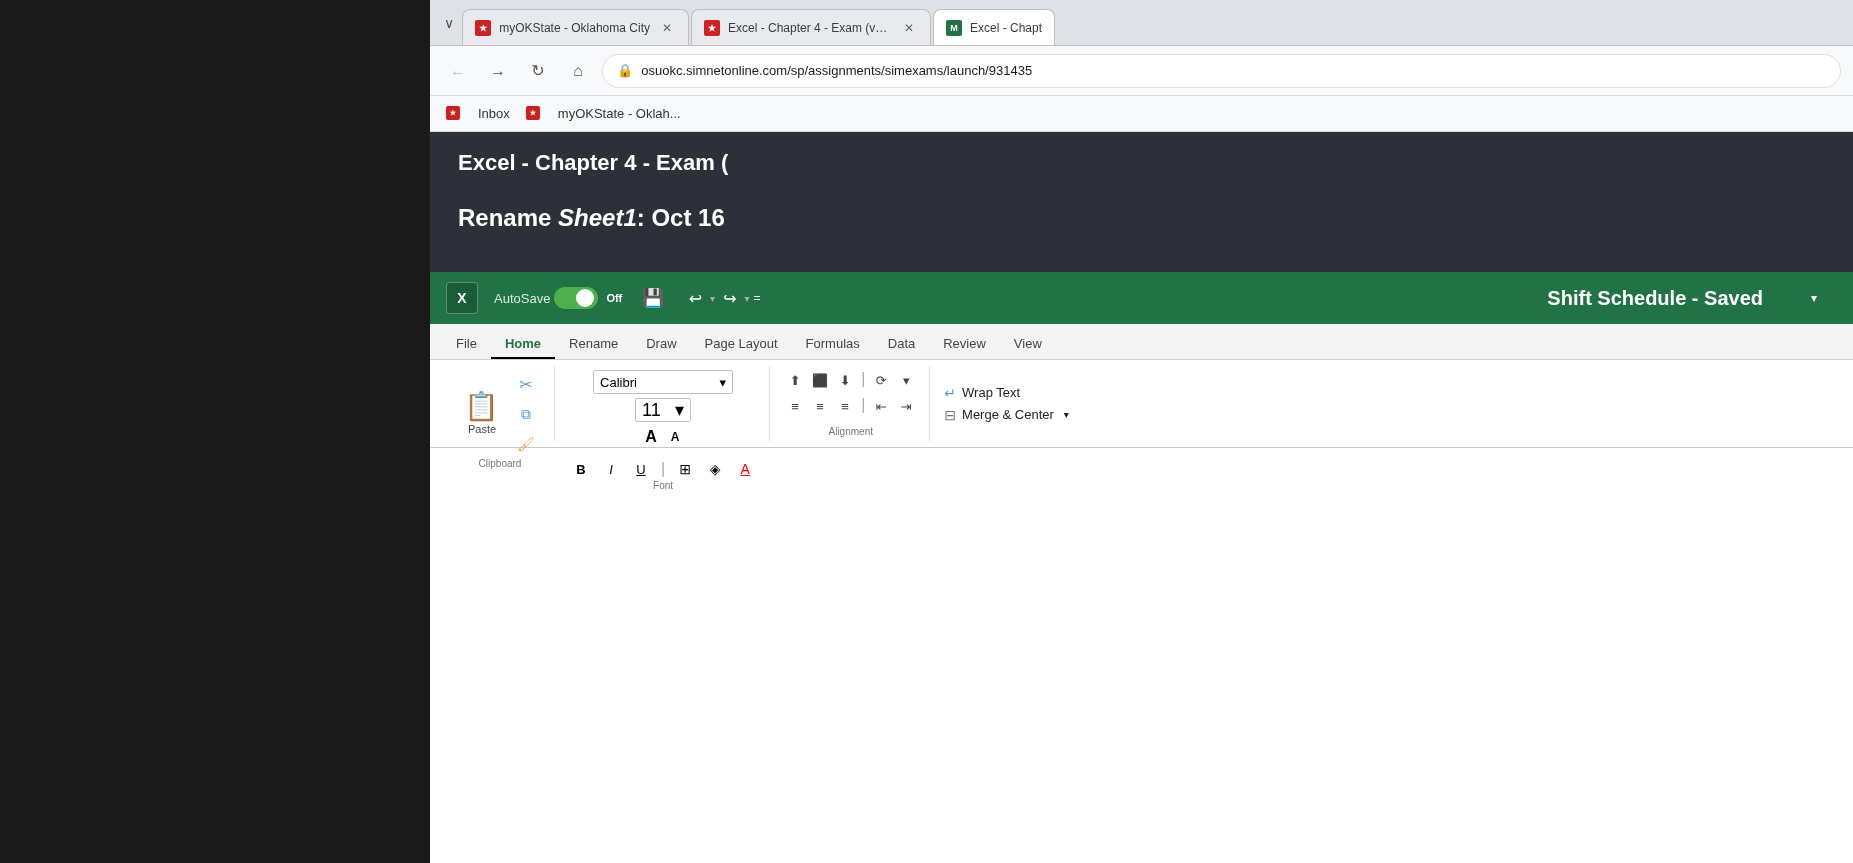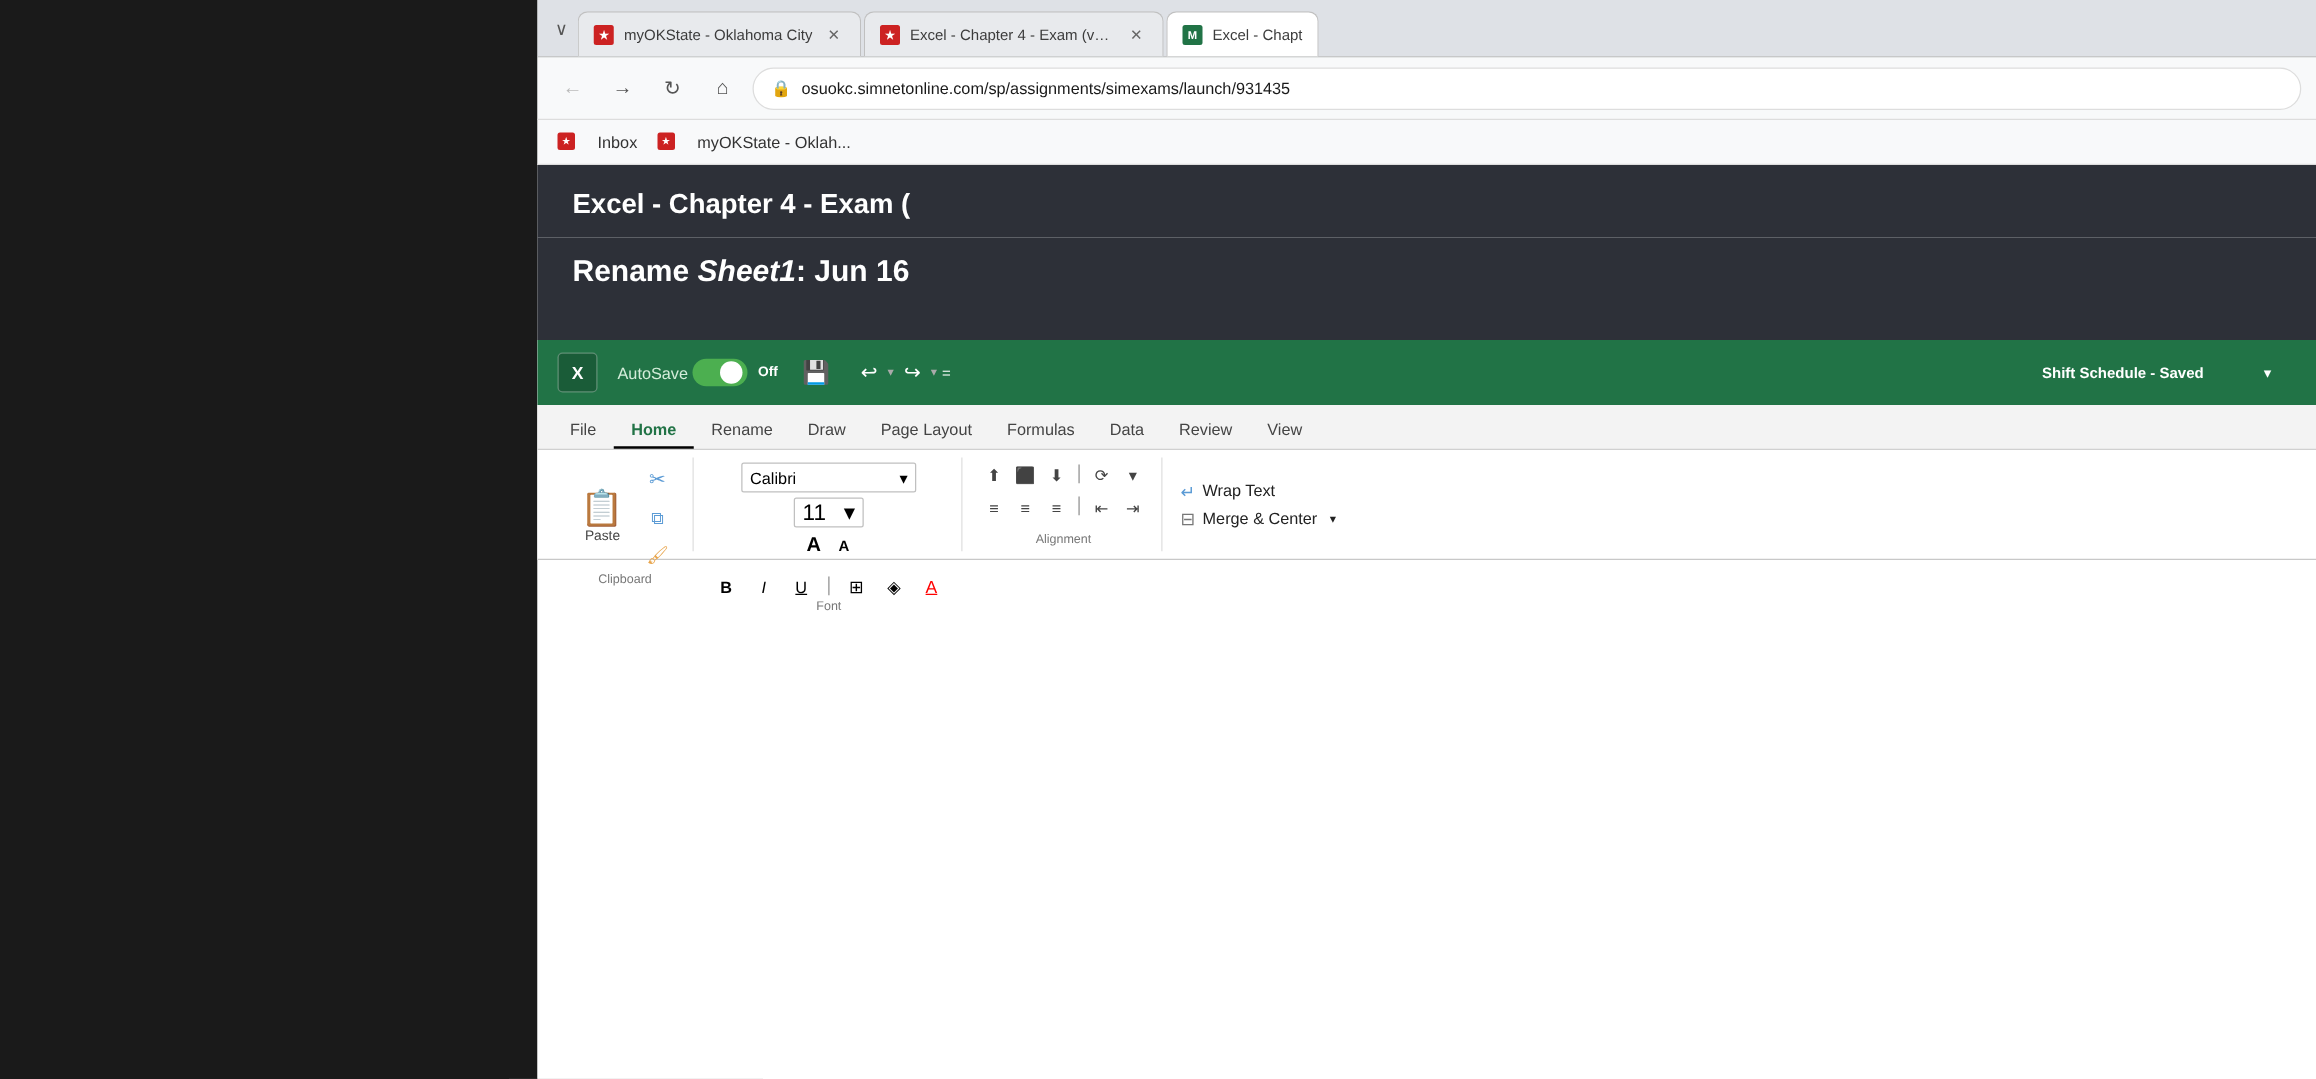--- a/index.html
+++ b/index.html
@@ -308,21 +308,21 @@
     }
 
     .excel-qat-more {
       color: white;
       font-size: 12px;
       cursor: pointer;
     }
 
     .excel-doc-title {
       color: white;
-      font-size: 12px;
+      font-size: 20px;
       font-weight: 600;
       margin-left: auto;
       margin-right: 40px;
     }
 
     
     .excel-ribbon-tabs {
       height: 36px;
       background: #f3f3f3;
       display: flex;
@@ -617,21 +617,21 @@
   </div>
 
   <div style="background:#2d3038; padding: 18px 28px 14px 28px; flex-shrink:0; display:flex; align-items: center;">
     <span style="color:white; font-size:22px; font-weight:bold;">Excel - Chapter 4 - Exam (</span>
   </div>
 
   <div style="background:#2d3038; padding: 14px 28px 40px 28px; flex-shrink:0;">
     <span style="color:white; font-size:24px; font-weight:bold;">
       <span>Rename</span>
       <em style="font-style:italic;">Sheet1</em><span>:</span>
-      <span>Jun 16</span>
+      <span>Oct 16</span>
     </span>
   </div>
 
   <div class="excel-area">
 
     <div class="excel-titlebar">
       <div class="excel-icon">X</div>
 
       <div class="autosave-group">
         <span class="autosave-label">AutoSave</span>

